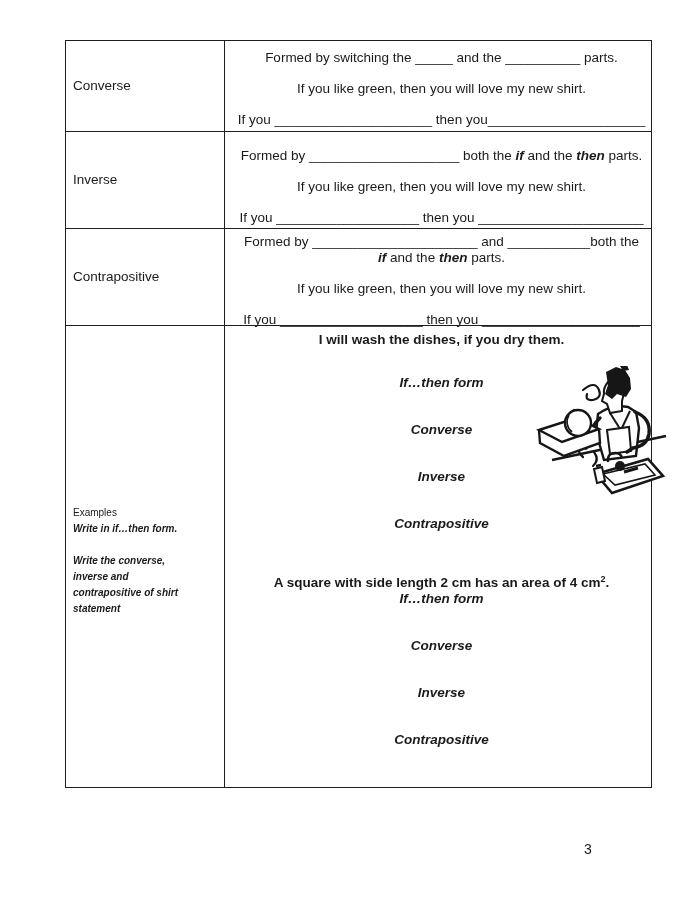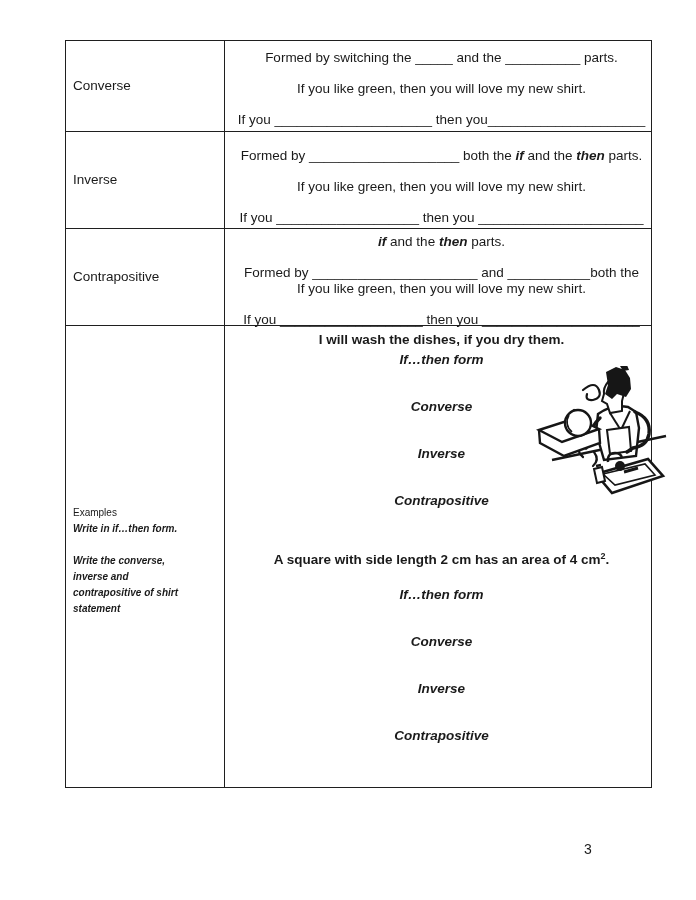--- a/index.html
+++ b/index.html
@@ -33,22 +33,22 @@
   .pad-r3{padding-top:5px;}
   .pad-r4{padding-top:6px;}
   .cell-line{
     font-size:13.5px;line-height:16px;white-space:nowrap;
     margin:0 0 15px 0;min-height:16px;
   }
   .cell-line.no-gap{margin-bottom:0;}
   .term-label{font-size:13.5px;line-height:16px;}
   .lbl-line{font-size:10px;line-height:16px;min-height:16px;white-space:nowrap;}
   .ex-item{font-size:13.5px;line-height:16px;white-space:nowrap;min-height:16px;}
-  .mb16{margin-bottom:4px;}
-  .mb19{margin-bottom:19px;}
+  .mb16{margin-bottom:27px;}
+  .mb19{}
   .mb31{margin-bottom:31px;}
   .mb43{margin-bottom:43px;}
   .page-number{
     position:absolute;left:584px;top:841px;font-size:14px;line-height:16px;
   }
   .clipart{
     position:absolute;left:536px;top:366px;width:132px;height:140px;z-index:3;
   }
 </style>
 </head>
@@ -76,22 +76,22 @@
       <div class="cell-line"><span>If you like green, then you will love my new shirt.</span></div>
       <div class="cell-line"><span>If you ___________________ then you ______________________</span></div>
     </div>
   </div>
 
   <div class="trow row3">
     <div class="label-cell label-center">
       <span class="term-label">Contrapositive</span>
     </div>
     <div class="content-cell pad-r3">
+      <div class="cell-line no-gap"><span>Formed by ______________________ and ___________both the</span></div>
       <div class="cell-line"><span class="it">if</span><span> and the </span><span class="it">then</span><span> parts.</span></div>
-      <div class="cell-line no-gap"><span>Formed by ______________________ and ___________both the</span></div>
       <div class="cell-line"><span>If you like green, then you will love my new shirt.</span></div>
       <div class="cell-line"><span>If you ___________________ then you _____________________</span></div>
     </div>
   </div>
 
   <div class="trow row4">
     <div class="label-cell label-top">
       <div class="lbl-line"><span>Examples</span></div>
       <div class="lbl-line"><span class="it">Write in if…then form.</span></div>
       <div class="lbl-line"></div>

